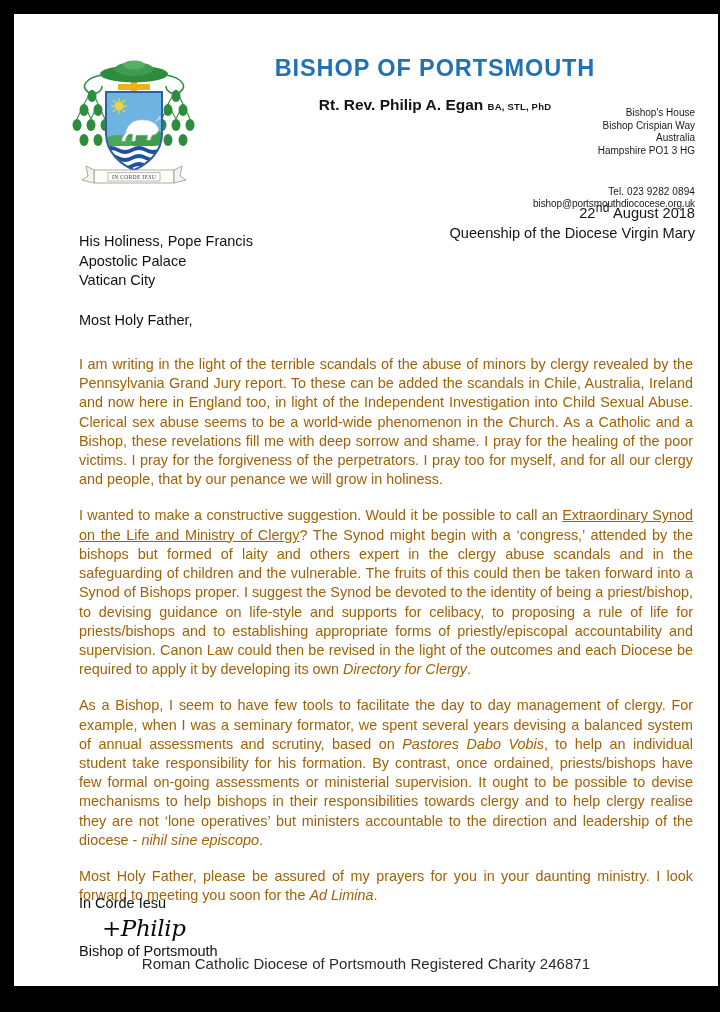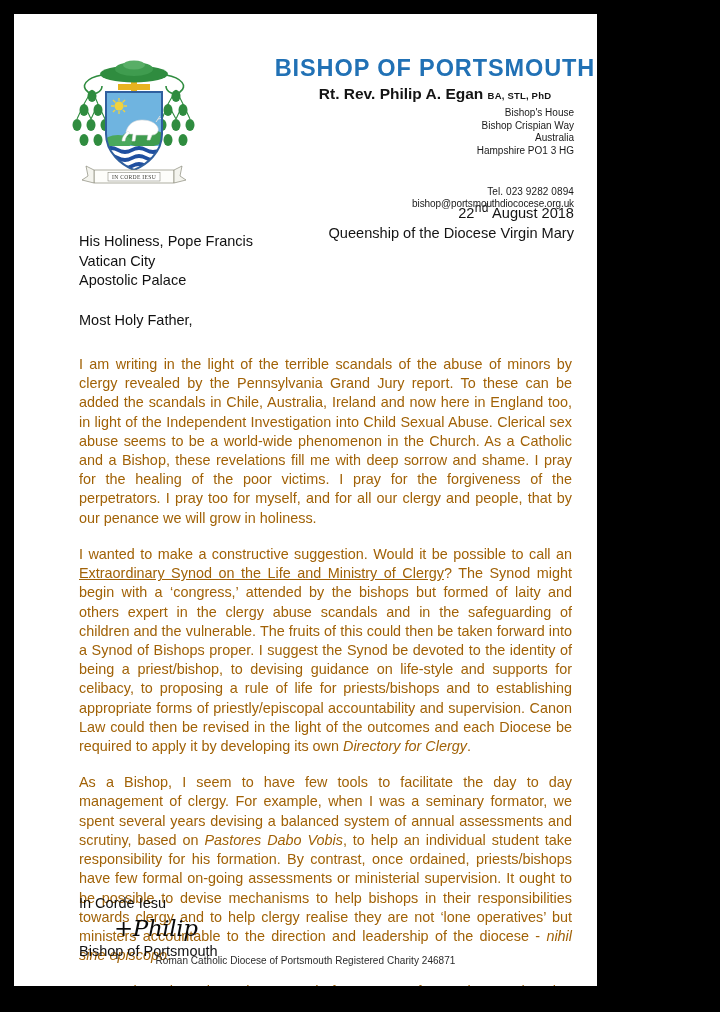--- a/index.html
+++ b/index.html
@@ -11,21 +11,21 @@
     width: 720px;
     height: 1012px;
     overflow: hidden;
     font-family: "Liberation Sans", sans-serif;
   }
 
   #page {
     position: absolute;
     left: 14px;
     top: 14px;
-    width: 583px;
+    width: 704px;
     height: 972px;
     background: #ffffff;
     box-sizing: border-box;
     overflow: hidden;
   }
 
   
   .header {
     position: relative;
     height: 150px;
@@ -48,21 +48,21 @@
   }
   .org-title {
     color: #2171b5;
     font-size: 23.5px;
     font-weight: bold;
     letter-spacing: 0.9px;
     line-height: 1.05;
     white-space: nowrap;
   }
   .person-line {
-    margin-top: 4px;
+    margin-top: 15px;
     color: #141414;
     font-size: 15.5px;
     font-weight: bold;
     line-height: 1.1;
     white-space: nowrap;
   }
   .person-line .quals {
     font-size: 9.5px;
     font-weight: bold;
     letter-spacing: 0.2px;
@@ -148,38 +148,38 @@
   .closing .corde {
     font-size: 14.5px;
     color: #111111;
     line-height: 1.3;
   }
   .closing .signature {
     font-family: "DejaVu Serif", serif;
     font-style: italic;
     font-size: 23px;
     color: #0a0a0a;
-    margin: 2px 0 0 35px;
+    margin: 2px 0 0 23px;
     line-height: 1.15;
     letter-spacing: -0.4px;
   }
   .closing .sig-role {
     font-size: 14.5px;
     color: #111111;
     margin-top: 1px;
     line-height: 1.3;
   }
 
   .footer {
     position: absolute;
     left: 0;
     right: 0;
     top: 941px;
     text-align: center;
-    font-size: 10px;
+    font-size: 15px;
     color: #2b2b2b;
     letter-spacing: 0.05px;
   }
 </style>
 </head>
 <body>
 
 <div id="page">
 
   <div class="header">
@@ -289,22 +289,22 @@
     <div class="date-block">
       <div><span>22</span><sup>nd</sup><span> August 2018</span></div>
       <div>Queenship of the Diocese Virgin Mary</div>
     </div>
   </div>
 
   <div class="letter">
 
     <div class="recipient">
       <div>His Holiness, Pope Francis</div>
+      <div>Apostolic Palace</div>
       <div>Vatican City</div>
-      <div>Apostolic Palace</div>
     </div>
 
     <div class="salutation">Most Holy Father,</div>
 
     <p class="para">I am writing in the light of the terrible scandals of the abuse of minors by clergy revealed by the Pennsylvania Grand Jury report. To these can be added the scandals in Chile, Australia, Ireland and now here in England too, in light of the Independent Investigation into Child Sexual Abuse. Clerical sex abuse seems to be a world-wide phenomenon in the Church. As a Catholic and a Bishop, these revelations fill me with deep sorrow and shame. I pray for the healing of the poor victims. I pray for the forgiveness of the perpetrators. I pray too for myself, and for all our clergy and people, that by our penance we will grow in holiness.</p>
 
     <p class="para"><span>I wanted to make a constructive suggestion. Would it be possible to call an </span><span class="u">Extraordinary Synod on the Life and Ministry of Clergy</span><span>? The Synod might begin with a ‘congress,’ attended by the bishops but formed of laity and others expert in the clergy abuse scandals and in the safeguarding of children and the vulnerable. The fruits of this could then be taken forward into a Synod of Bishops proper. I suggest the Synod be devoted to the identity of being a priest/bishop, to devising guidance on life-style and supports for celibacy, to proposing a rule of life for priests/bishops and to establishing appropriate forms of priestly/episcopal accountability and supervision. Canon Law could then be revised in the light of the outcomes and each Diocese be required to apply it by developing its own </span><span class="it">Directory for Clergy</span><span>.</span></p>
 
     <p class="para"><span>As a Bishop, I seem to have few tools to facilitate the day to day management of clergy. For example, when I was a seminary formator, we spent several years devising a balanced system of annual assessments and scrutiny, based on </span><span class="it">Pastores Dabo Vobis</span><span>, to help an individual student take responsibility for his formation. By contrast, once ordained, priests/bishops have few formal on-going assessments or ministerial supervision. It ought to be possible to devise mechanisms to help bishops in their responsibilities towards clergy and to help clergy realise they are not ‘lone operatives’ but ministers accountable to the direction and leadership of the diocese - </span><span class="it">nihil sine episcopo</span><span>.</span></p>
 

